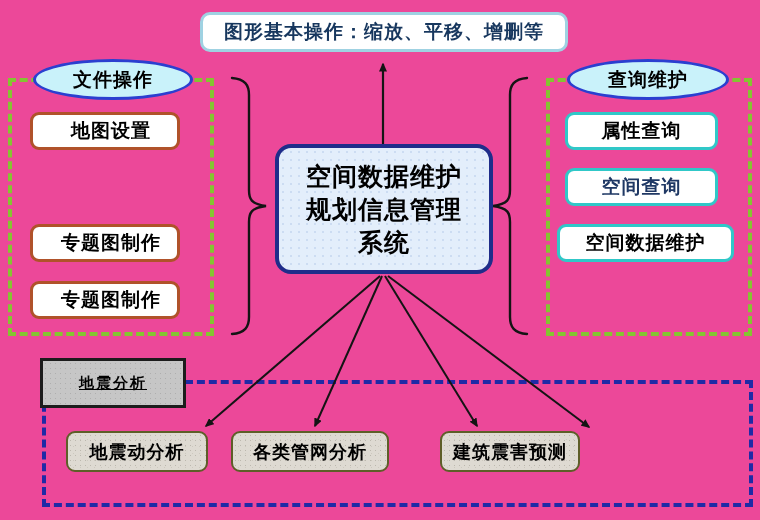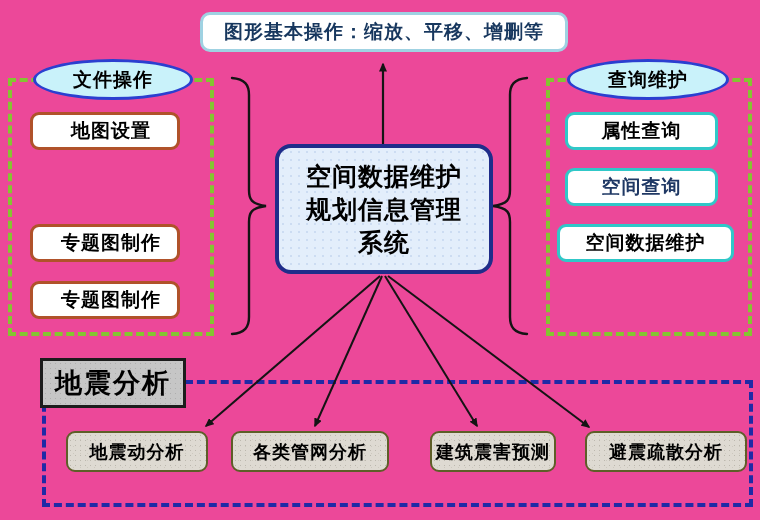--- a/index.html
+++ b/index.html
@@ -56,34 +56,34 @@
   .cyan-a{left:565px;width:153px;height:38px;}
   .cyan-b{left:557px;width:177px;height:38px;}
   .navy-text{color:#1f3864;}
   
   .gray-label{
     left:40px;top:358px;width:146px;height:50px;
     border:3px solid #1c1c1c;background-color:#c6c6c6;
     background-image:radial-gradient(#aeaeae 0.8px, transparent 1px);
     background-size:5px 5px;
     display:flex;align-items:center;justify-content:center;
-    font-size:27px;font-weight:bold;color:#000;z-index:4;letter-spacing:2px;
+    font-size:15px;font-weight:bold;color:#000;z-index:4;letter-spacing:2px;text-decoration:underline;
   }
   .bottom-item{
     top:431px;height:41px;
     border:2.5px solid #5e5e28;border-radius:9px;
     background-color:#dedad2;
     background-image:radial-gradient(#bcb8ae 0.8px, transparent 1px),
                      radial-gradient(#cdc9bf 0.8px, transparent 1px);
     background-size:5px 5px,7px 7px;background-position:0 0,2px 3px;
     display:flex;align-items:center;justify-content:center;
     font-size:18px;font-weight:bold;color:#000;z-index:3;letter-spacing:1px;
   }
   .b1{left:66px;width:142px;} .b2{left:231px;width:158px;}
-  .b3{left:430px;width:126px;} .b4{left:585px;width:162px;}
+  .b3{left:440px;width:140px;} .b4{left:585px;width:162px;}
   
   #connectors{position:absolute;left:0;top:0;width:760px;height:520px;z-index:2;pointer-events:none;}
 </style>
 </head>
 <body>
 
 <div id="stage">
 
   <svg id="connectors" viewBox="0 0 760 520" xmlns="http://www.w3.org/2000/svg">
     <defs>
@@ -124,15 +124,14 @@
   <div class="abs ellipse ellipse-right">查询维护</div>
   <div class="abs item item-cyan cyan-a row1">属性查询</div>
   <div class="abs item item-cyan cyan-a row2 navy-text">空间查询</div>
   <div class="abs item item-cyan cyan-b row3">空间数据维护</div>
 
   <div class="abs panel-blue"></div>
   <div class="abs gray-label">地震分析</div>
   <div class="abs bottom-item b1">地震动分析</div>
   <div class="abs bottom-item b2">各类管网分析</div>
   <div class="abs bottom-item b3">建筑震害预测</div>
-  <div class="abs bottom-item b4">避震疏散分析</div>
 
 </div>
 
 </body></html>

